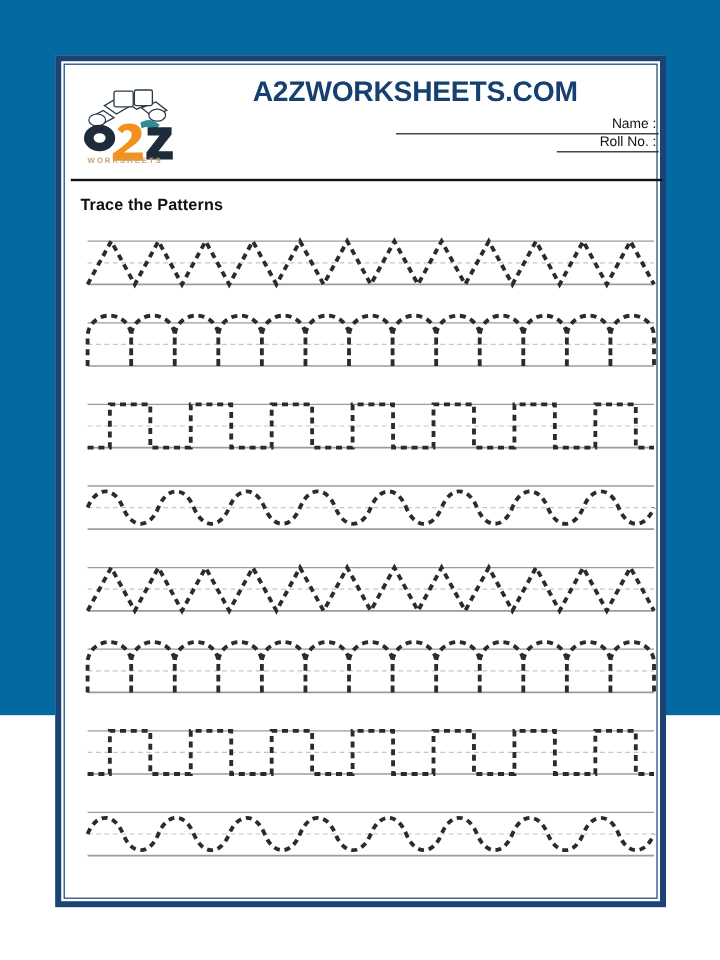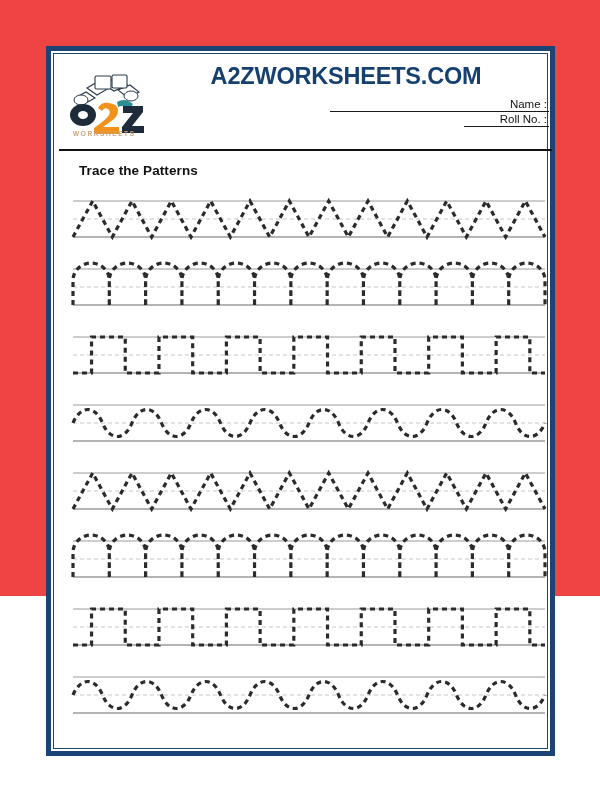--- a/index.html
+++ b/index.html
@@ -13,21 +13,21 @@
     font-family: "Liberation Sans", sans-serif;
     -webkit-font-smoothing: antialiased;
     overflow: hidden;
   }
 
   .page {
     position: absolute;
     left: 0; top: 0;
     width: 600px;
     height: 596px;
-    background: #ef4444;
+    background: #0369a1;
   }
 
   
   .sheet-frame {
     position: absolute;
     left: 46px;
     top: 46px;
     width: 509px;
     height: 710px;
     border: 5px solid #1b4375;
@@ -118,21 +118,21 @@
   
   .b-name     { width: 219px; }
   .b-roll     { width: 85px;  }
   .b-class    { width: 74px;  }
   .b-section  { width: 70px;  }
   .b-date     { width: 93px;  }
 
   
   .sheet-heading {
     position: absolute;
-    left: 20px;
+    left: 8px;
     top: 104px;
     font-size: 13.5px;
     font-weight: bold;
     color: #111111;
     letter-spacing: 0.1px;
   }
 
   
   .rows {
     position: absolute;

